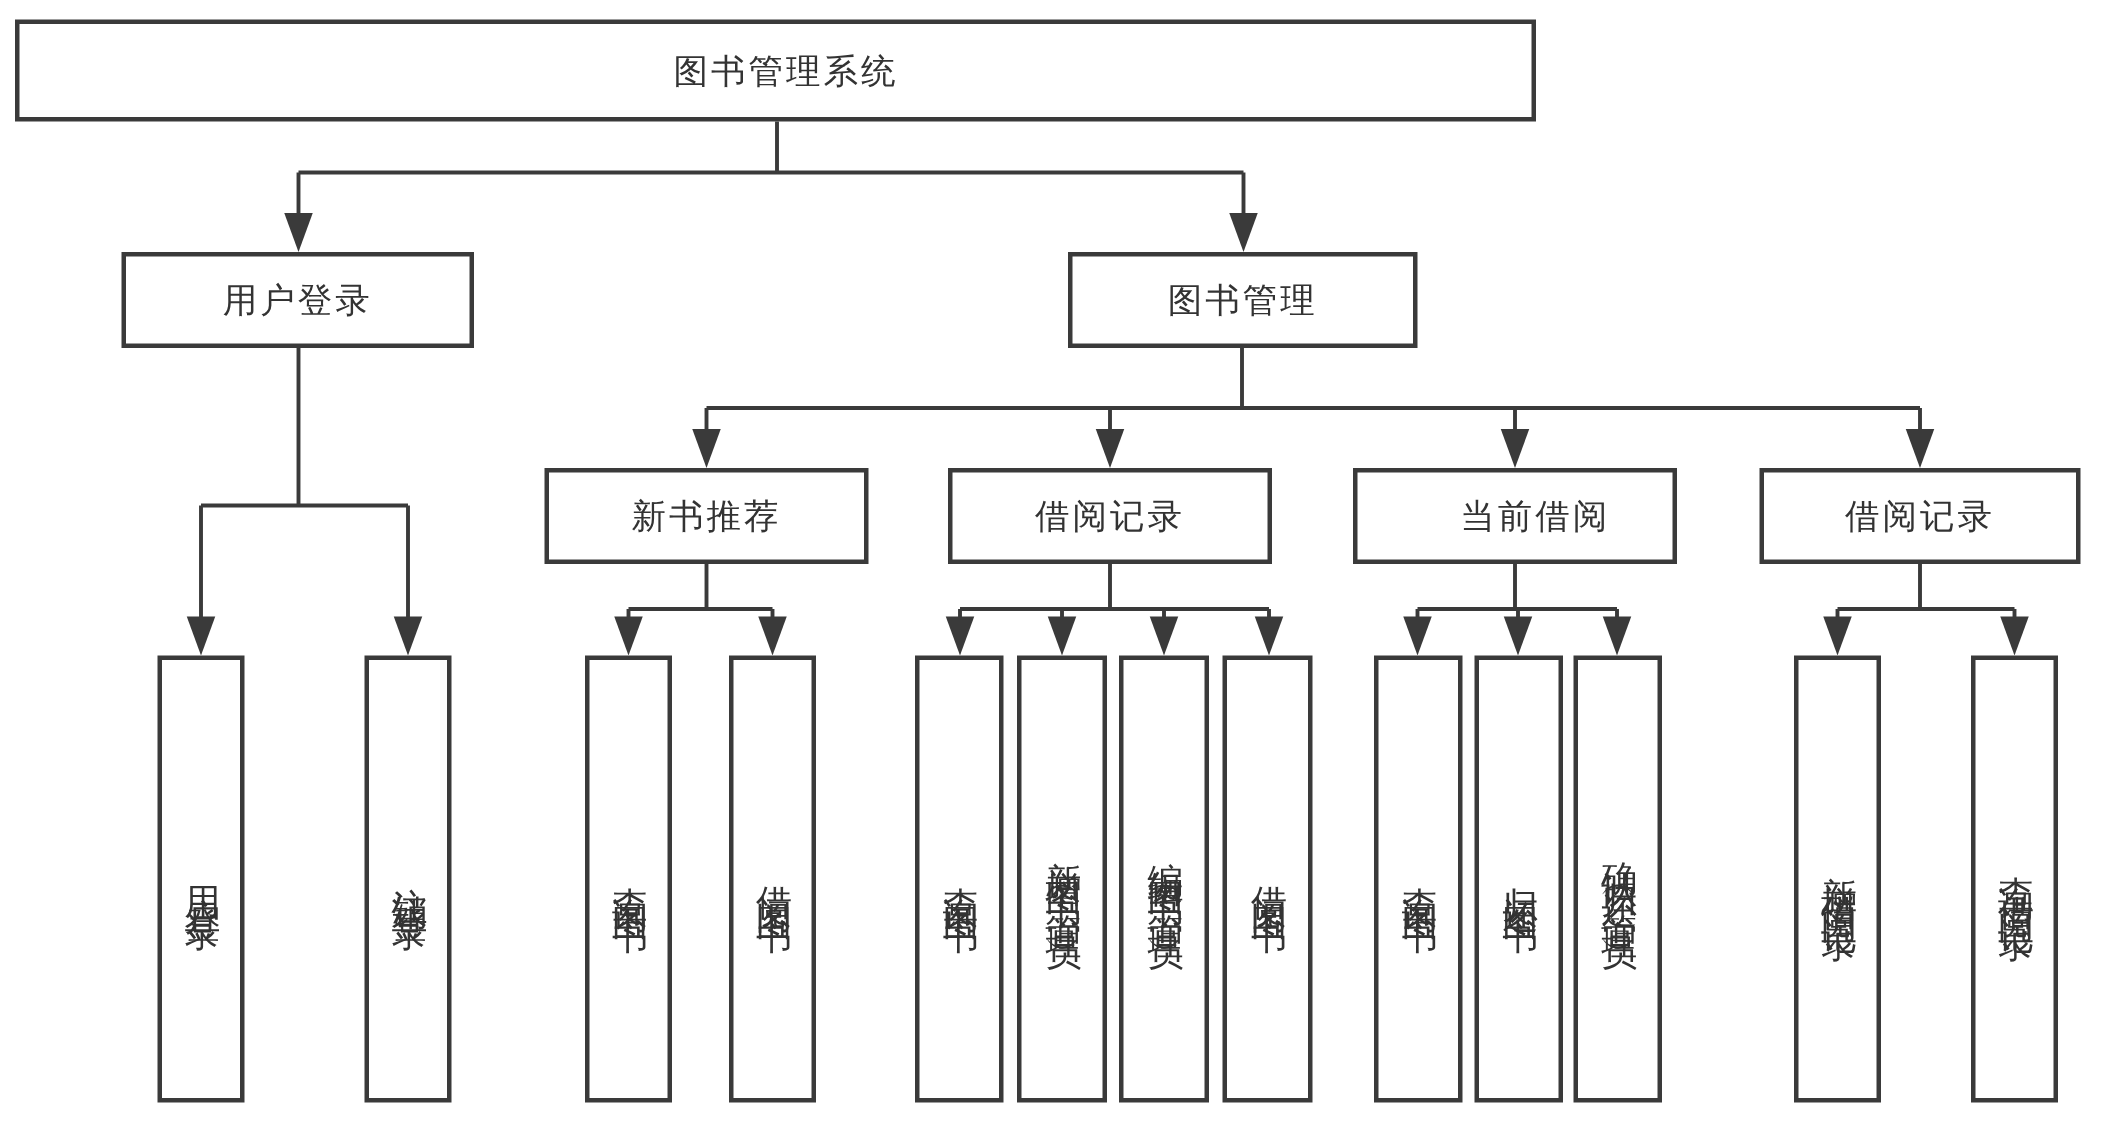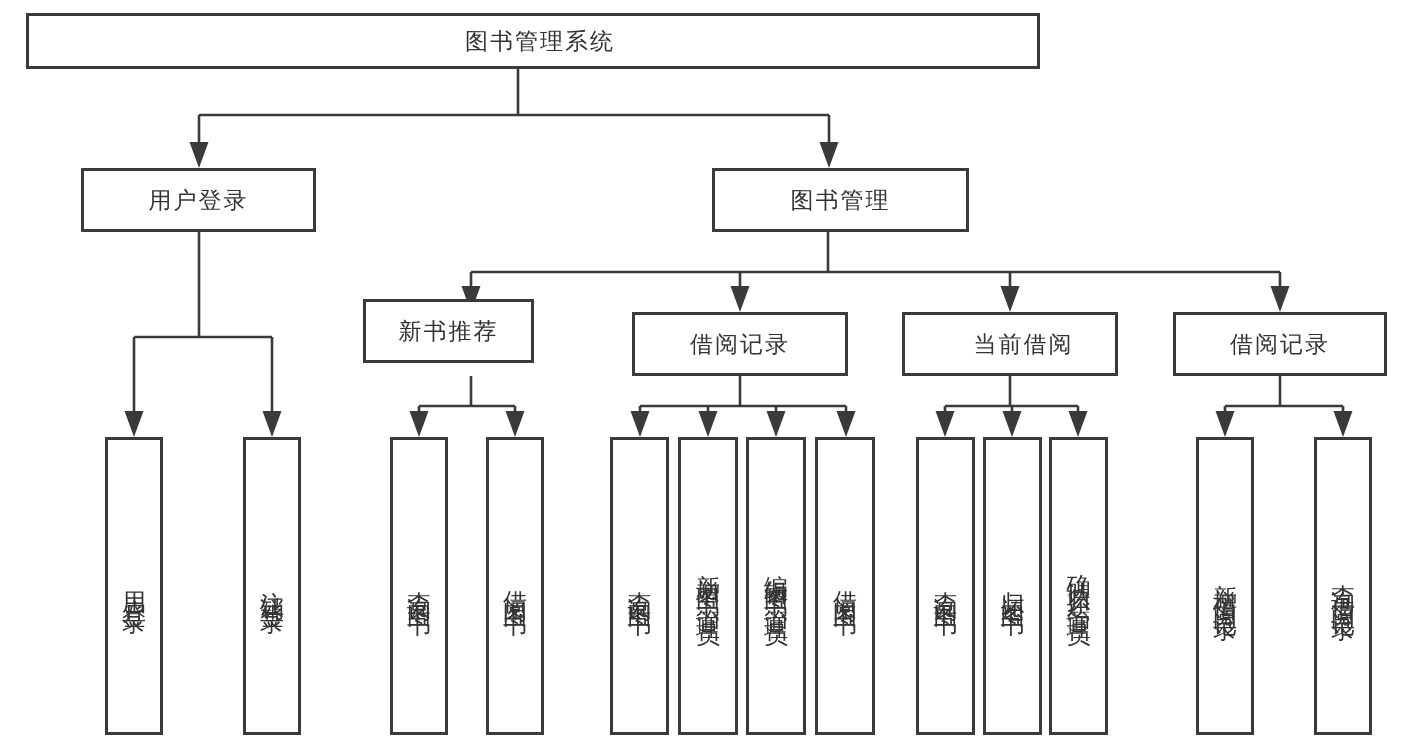--- a/index.html
+++ b/index.html
@@ -115,32 +115,32 @@
       <polygon points="766.5,411 785.5,411 776,437"></polygon>
       <polygon points="836.5,411 855.5,411 846,437"></polygon>
       <polygon points="935.5,411 954.5,411 945,437"></polygon>
       <polygon points="1002.5,411 1021.5,411 1012,437"></polygon>
       <polygon points="1068.5,411 1087.5,411 1078,437"></polygon>
       <polygon points="1215.5,411 1234.5,411 1225,437"></polygon>
       <polygon points="1333.5,411 1352.5,411 1343,437"></polygon>
     </g>
   </svg>
 
-  <div class="node h" style="left:26px; top:13px; width:1014px; height:56px;padding-left:14px;">
+  <div class="node h" style="left:10px; top:13px; width:1014px; height:68px;padding-left:14px;">
     <span>图书管理系统</span>
   </div>
 
   <div class="node h" style="left:81px; top:168px; width:235px; height:64px;">
     <span>用户登录</span>
   </div>
-  <div class="node h" style="left:712px; top:168px; width:257px; height:64px;">
+  <div class="node h" style="left:712px; top:168px; width:233px; height:64px;">
     <span>图书管理</span>
   </div>
 
-  <div class="node h" style="left:363px; top:299px; width:171px; height:64px;">
+  <div class="node h" style="left:363px; top:312px; width:216px; height:64px;">
     <span>新书推荐</span>
   </div>
   <div class="node h" style="left:632px; top:312px; width:216px; height:64px;">
     <span>借阅记录</span>
   </div>
   <div class="node h" style="left:902px; top:312px; width:216px; height:64px;padding-left:27px;">
     <span>当前借阅</span>
   </div>
   <div class="node h" style="left:1173px; top:312px; width:214px; height:64px;">
     <span>借阅记录</span>

